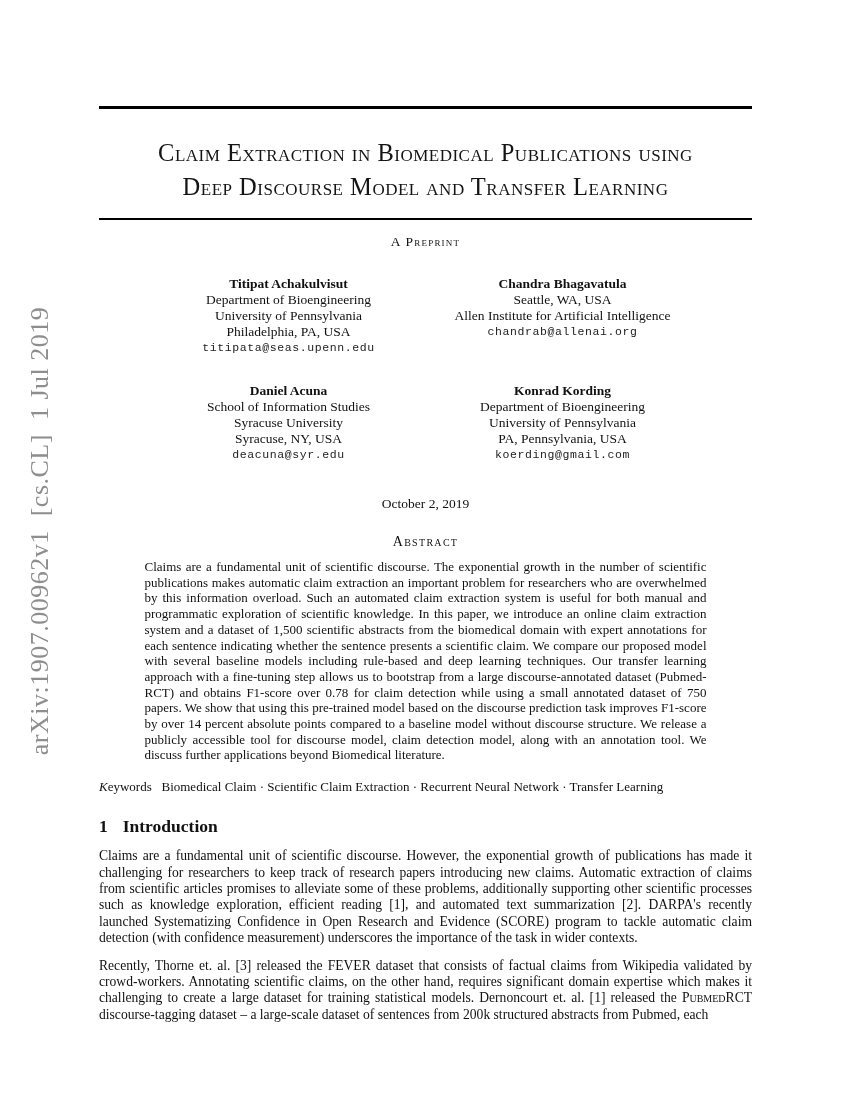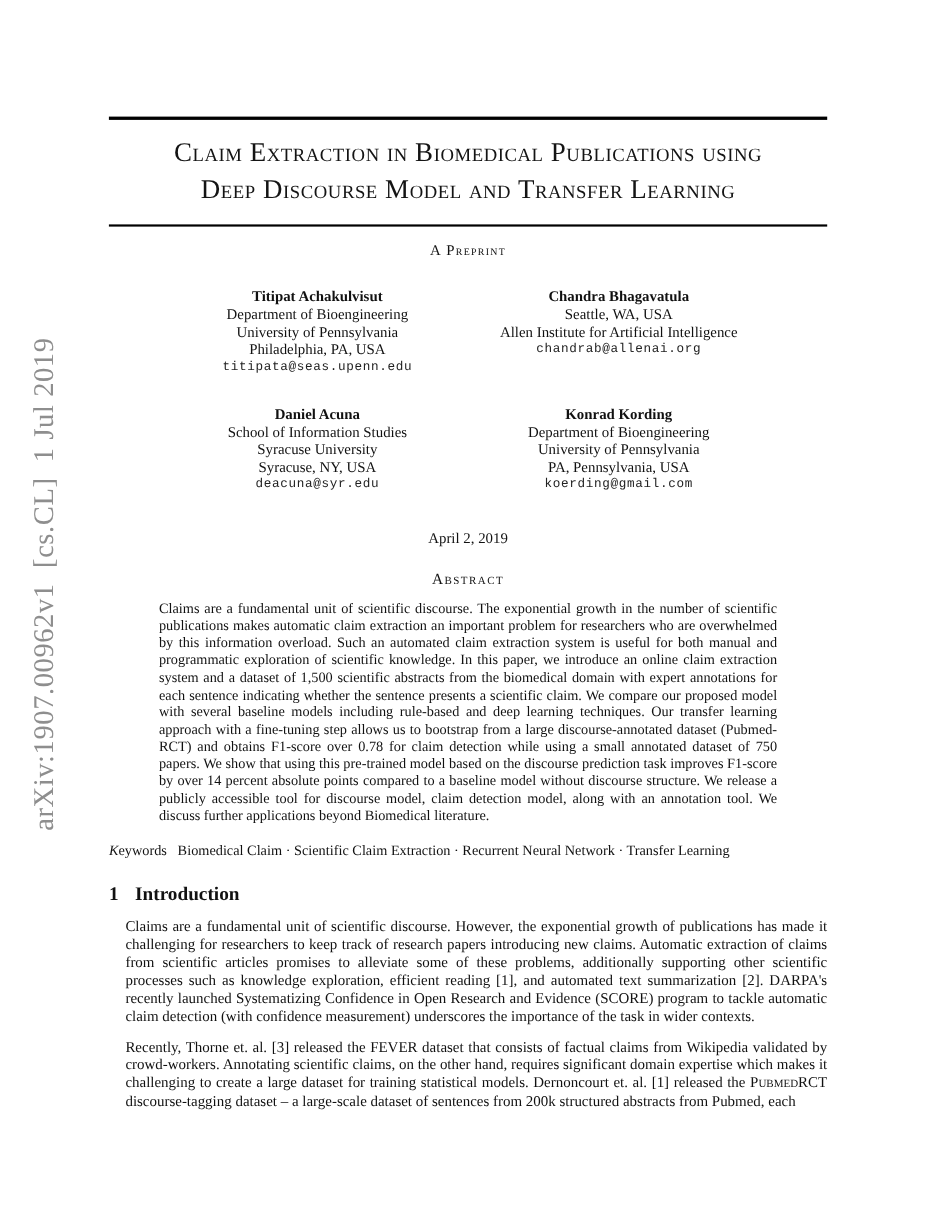--- a/index.html
+++ b/index.html
@@ -10,21 +10,21 @@
   .watermark {
     position:absolute; left:40px; top:531px;
     transform:translate(-50%,-50%) rotate(-90deg);
     font-size:26px; color:#8e8e8e; letter-spacing:0.5px; white-space:pre;
   }
   .content { position:absolute; left:99px; top:0; width:653px; }
   .rule { height:2.5px; background:#000000; }
   .rule-top { margin-top:106px; }
   .rule-mid { margin-top:13px; }
   .paper-title {
-    margin:13px 0 0 0; text-align:center; font-weight:normal;
+    margin:27px 0 0 0; text-align:center; font-weight:normal;
     font-variant:small-caps; font-size:24.5px; line-height:34.5px; letter-spacing:0.5px;
     color:#141414;
   }
   .preprint { margin-top:14px; text-align:center; font-variant:small-caps;
     font-size:13.5px; line-height:15px; letter-spacing:1.2px; }
   .authors {
     margin-top:26px; display:grid; grid-template-columns:repeat(2,268px);
     justify-content:center; column-gap:6px; row-gap:26px; text-align:center;
   }
   .author { white-space:nowrap; }
@@ -37,21 +37,21 @@
     font-weight:normal; font-size:14px; line-height:16px; letter-spacing:1.3px; }
   .abstract-body {
     width:562px; margin:9px auto 16px auto; text-align:justify;
     font-size:13px; line-height:15.7px;
   }
   .keywords { margin-top:13px; font-size:13px; line-height:16px; }
   .kw-label { font-weight:normal; }
   .kw-initial { font-style:italic; }
   .section-heading { margin:20px 0 0 0; font-size:17.5px; line-height:22px; font-weight:bold; }
   .section-number { margin-right:15px; }
-  .body-par { margin:11px 0 0 15px; text-align:justify; font-size:13.6px; line-height:16.4px; }
+  .body-par { margin:11px 0 0 0; text-align:justify; font-size:13.6px; line-height:16.4px; }
   .sc { font-variant:small-caps; }
 </style>
 </head>
 <body>
 
 <div class="page">
 
   <div class="watermark">arXiv:1907.00962v1  [cs.CL]  1 Jul 2019</div>
 
   <div class="content">
@@ -90,21 +90,21 @@
         </div>
         <div class="author">
           <div class="author-name">Konrad Kording</div>
           <div class="author-line">Department of Bioengineering</div>
           <div class="author-line">University of Pennsylvania</div>
           <div class="author-line">PA, Pennsylvania, USA</div>
           <div class="author-email">koerding@gmail.com</div>
         </div>
       </div>
 
-    <div class="date">April 2, 2019</div>
+    <div class="date">October 2, 2019</div>
 
     <div class="abstract-heading">Abstract</div>
 
     <p class="abstract-body">Claims are a fundamental unit of scientific discourse. The exponential growth in the number of scientific publications makes automatic claim extraction an important problem for researchers who are overwhelmed by this information overload. Such an automated claim extraction system is useful for both manual and programmatic exploration of scientific knowledge. In this paper, we introduce an online claim extraction system and a dataset of 1,500 scientific abstracts from the biomedical domain with expert annotations for each sentence indicating whether the sentence presents a scientific claim. We compare our proposed model with several baseline models including rule-based and deep learning techniques. Our transfer learning approach with a fine-tuning step allows us to bootstrap from a large discourse-annotated dataset (Pubmed-RCT) and obtains F1-score over 0.78 for claim detection while using a small annotated dataset of 750 papers. We show that using this pre-trained model based on the discourse prediction task improves F1-score by over 14 percent absolute points compared to a baseline model without discourse structure. We release a publicly accessible tool for discourse model, claim detection model, along with an annotation tool. We discuss further applications beyond Biomedical literature.</p>
 
     <div class="keywords">
       <span class="kw-label"><span class="kw-initial">K</span><span>eywords</span></span>
       <span>&nbsp;&nbsp;</span><span>Biomedical Claim · Scientific Claim Extraction · Recurrent Neural Network · Transfer Learning</span>
     </div>
 

